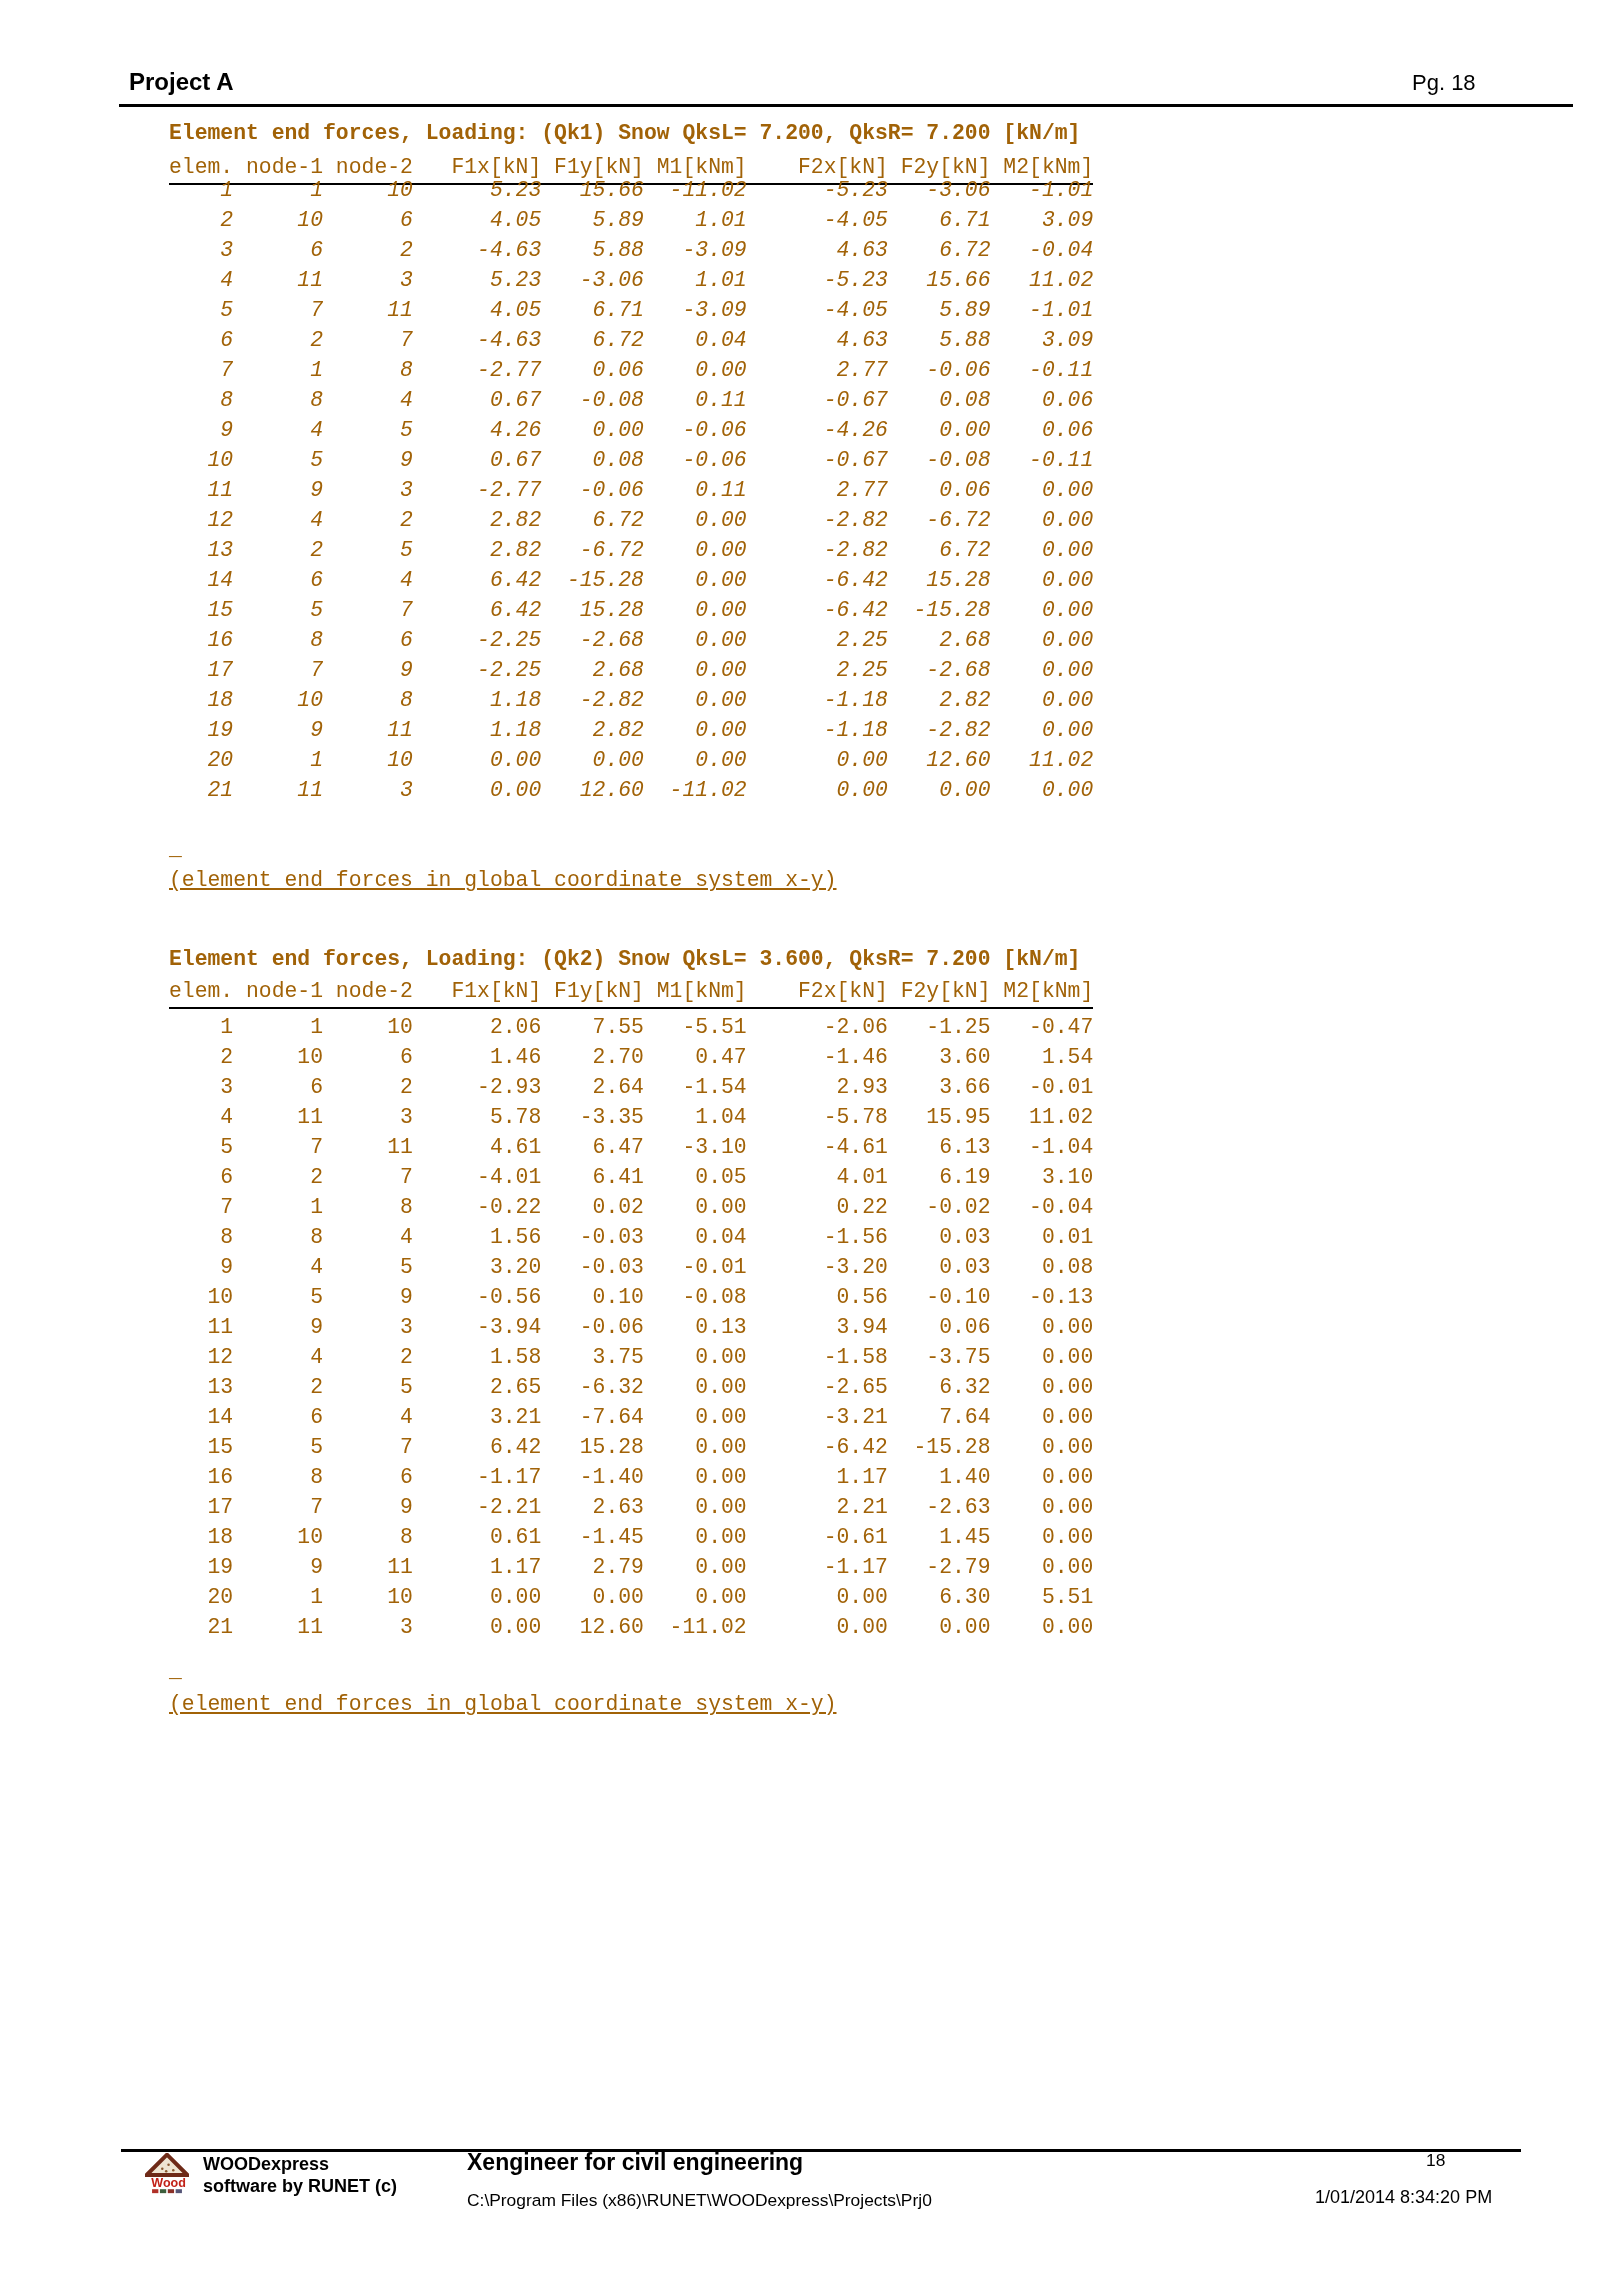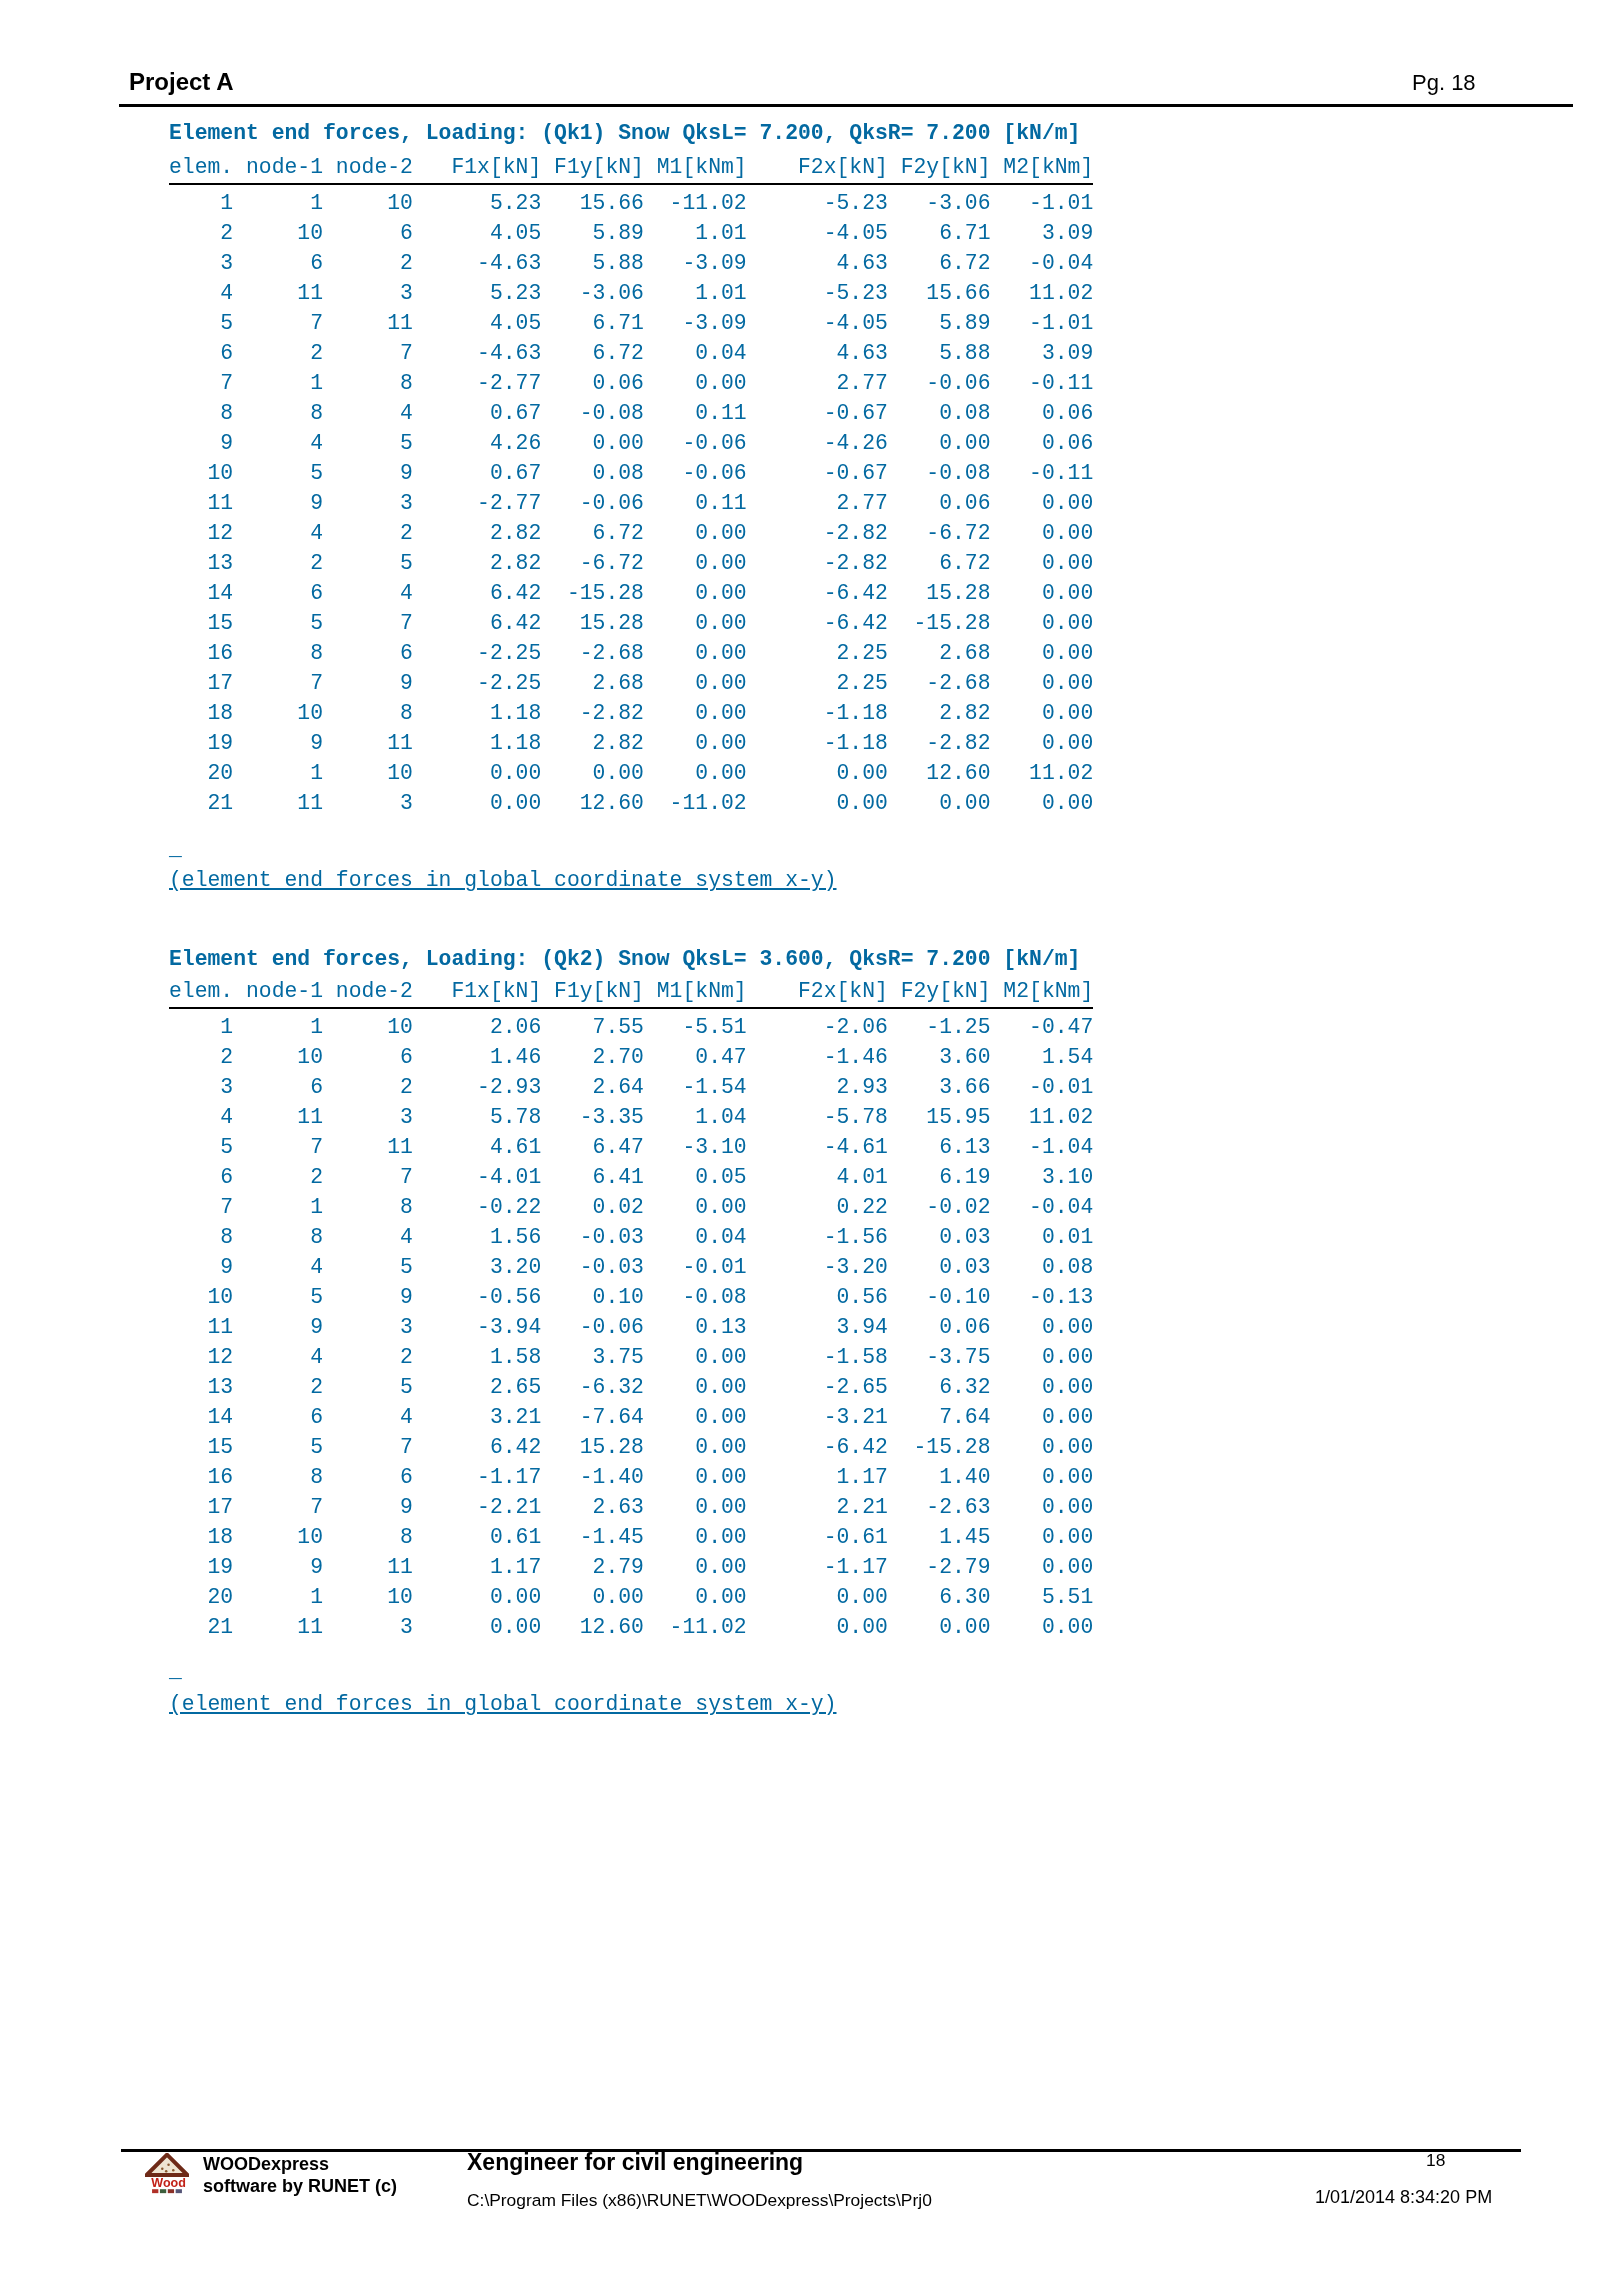--- a/index.html
+++ b/index.html
@@ -17,21 +17,21 @@
   
   .project-title { left: 116px; top: 68px; font-size: 24px; font-weight: bold; margin-left: 13px; }
   .page-label    { left: 1412px; top: 70px; font-size: 22px; text-align: right; }
   .hrule { height: 3.2px; background: #000; }
   .hrule.top { left: 119px; top: 104px; width: 1454px; }
 
   
   .mono {
     font-family: "Liberation Mono", "DejaVu Sans Mono", monospace;
     font-size: 21.4px;
-    color: #0369a1;
+    color: #a16207;
   }
   .tbl-title { left: 169px; font-weight: bold; line-height: 27px; white-space: pre; }
   pre.tbl { margin: 0; left: 169px; white-space: pre; }
   pre.tbl-head { line-height: 27px; padding-bottom: 1.6px; border-bottom: 2.4px solid #000; }
   pre.tbl-rows { line-height: 30px; }
   .footnote-mark { left: 169px; line-height: 24px; }
   .tbl-caption { left: 169px; line-height: 27px; white-space: pre; text-decoration: underline; }
 
   
   .hrule.bottom { left: 121px; top: 2149px; width: 1400px; }
@@ -47,21 +47,21 @@
 <body>
 
 <div id="page">
 
   <div class="abs project-title">Project A</div>
   <div class="abs page-label">Pg. 18</div>
   <div class="abs hrule top"></div>
 
   <div class="abs tbl-title mono" style="top:120px;">Element end forces, Loading: (Qk1) Snow QksL= 7.200, QksR= 7.200 [kN/m]</div>
   <pre class="abs tbl tbl-head mono" style="top:154px;">elem. node-1 node-2   F1x[kN] F1y[kN] M1[kNm]    F2x[kN] F2y[kN] M2[kNm]</pre>
-  <pre class="abs tbl tbl-rows mono" style="top:188px;">    1      1     10      5.23   15.66  -11.02      -5.23   -3.06   -1.01
+  <pre class="abs tbl tbl-rows mono" style="top:175px;font-style:italic;">    1      1     10      5.23   15.66  -11.02      -5.23   -3.06   -1.01
     2     10      6      4.05    5.89    1.01      -4.05    6.71    3.09
     3      6      2     -4.63    5.88   -3.09       4.63    6.72   -0.04
     4     11      3      5.23   -3.06    1.01      -5.23   15.66   11.02
     5      7     11      4.05    6.71   -3.09      -4.05    5.89   -1.01
     6      2      7     -4.63    6.72    0.04       4.63    5.88    3.09
     7      1      8     -2.77    0.06    0.00       2.77   -0.06   -0.11
     8      8      4      0.67   -0.08    0.11      -0.67    0.08    0.06
     9      4      5      4.26    0.00   -0.06      -4.26    0.00    0.06
    10      5      9      0.67    0.08   -0.06      -0.67   -0.08   -0.11
    11      9      3     -2.77   -0.06    0.11       2.77    0.06    0.00

